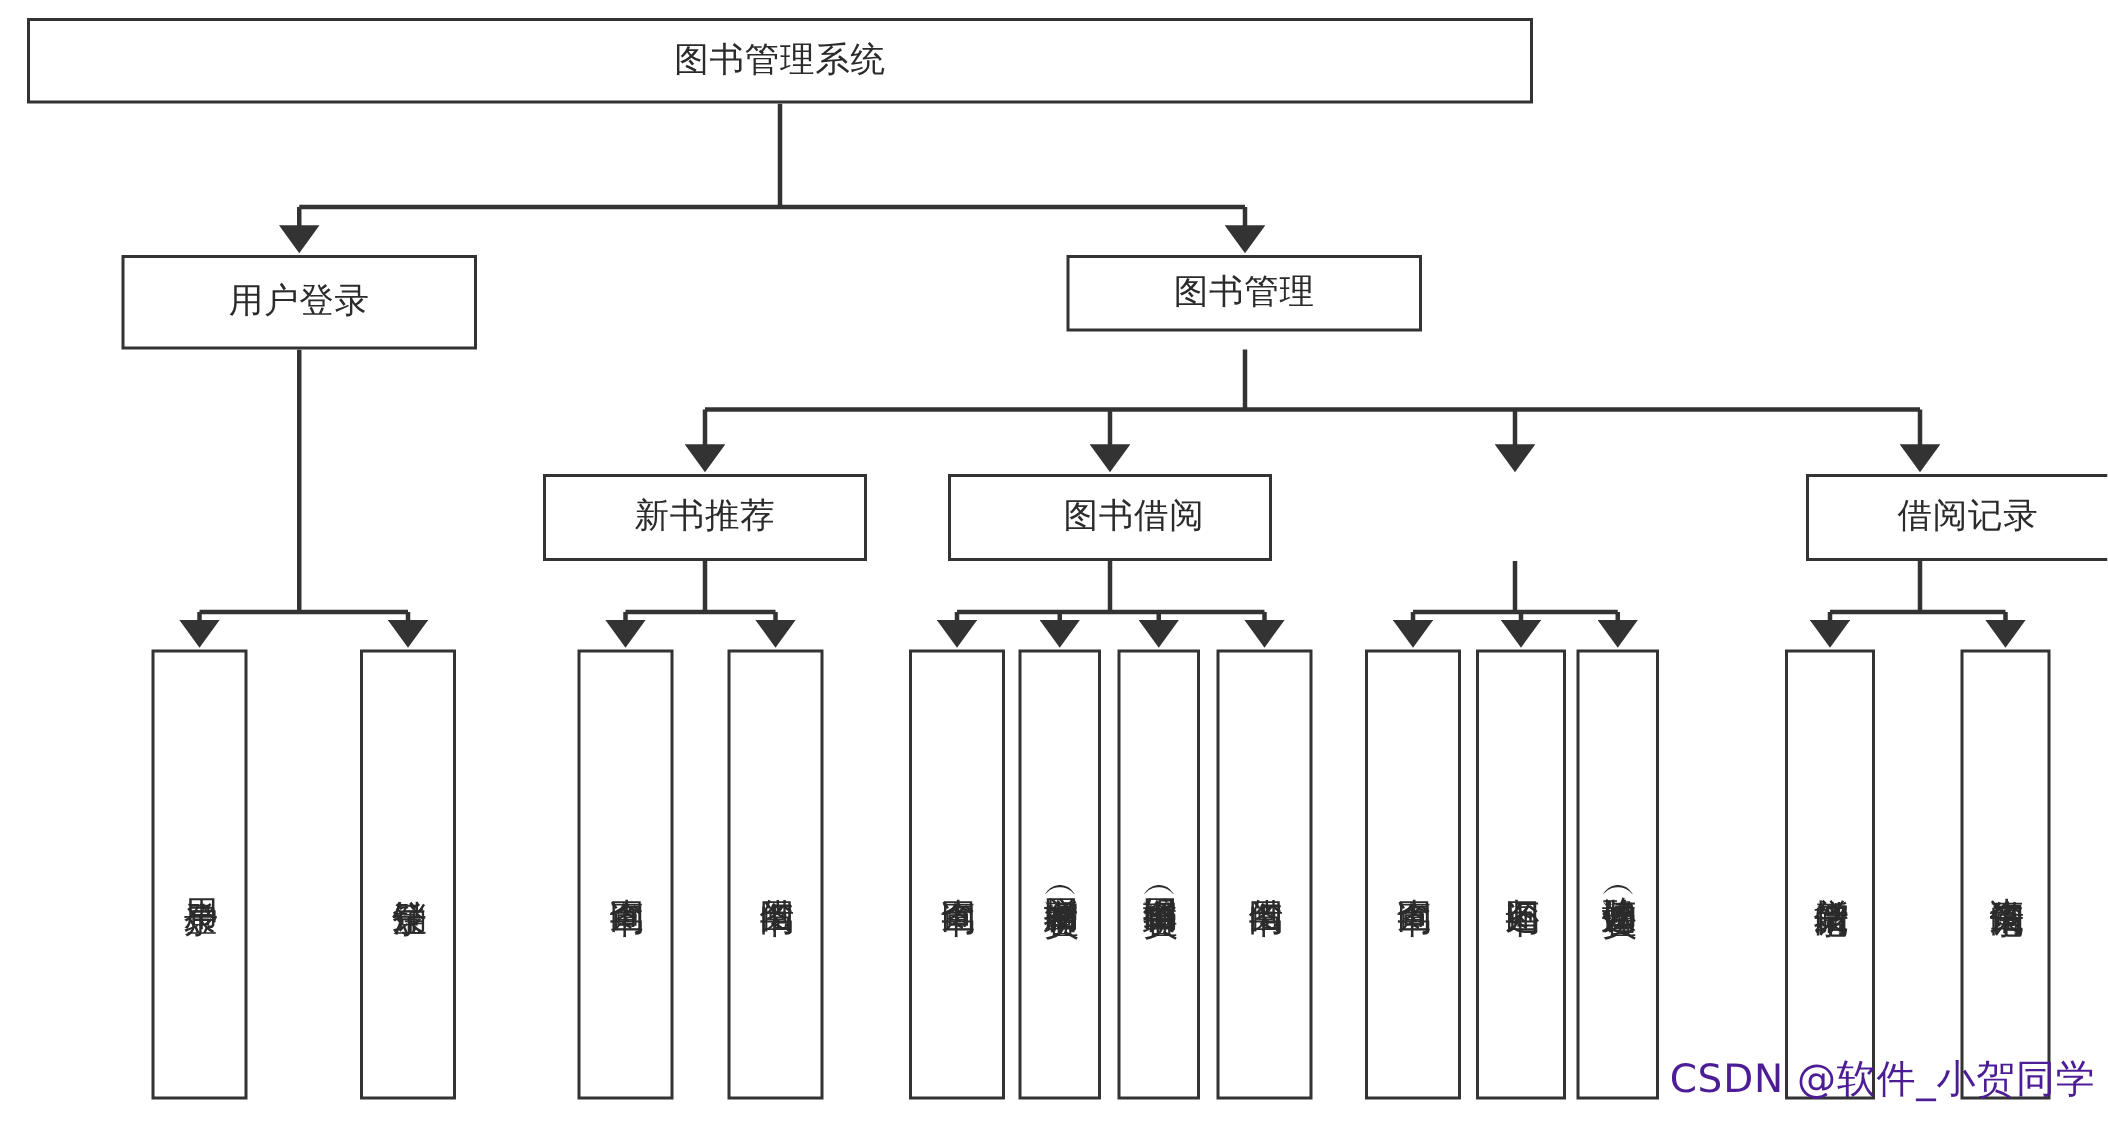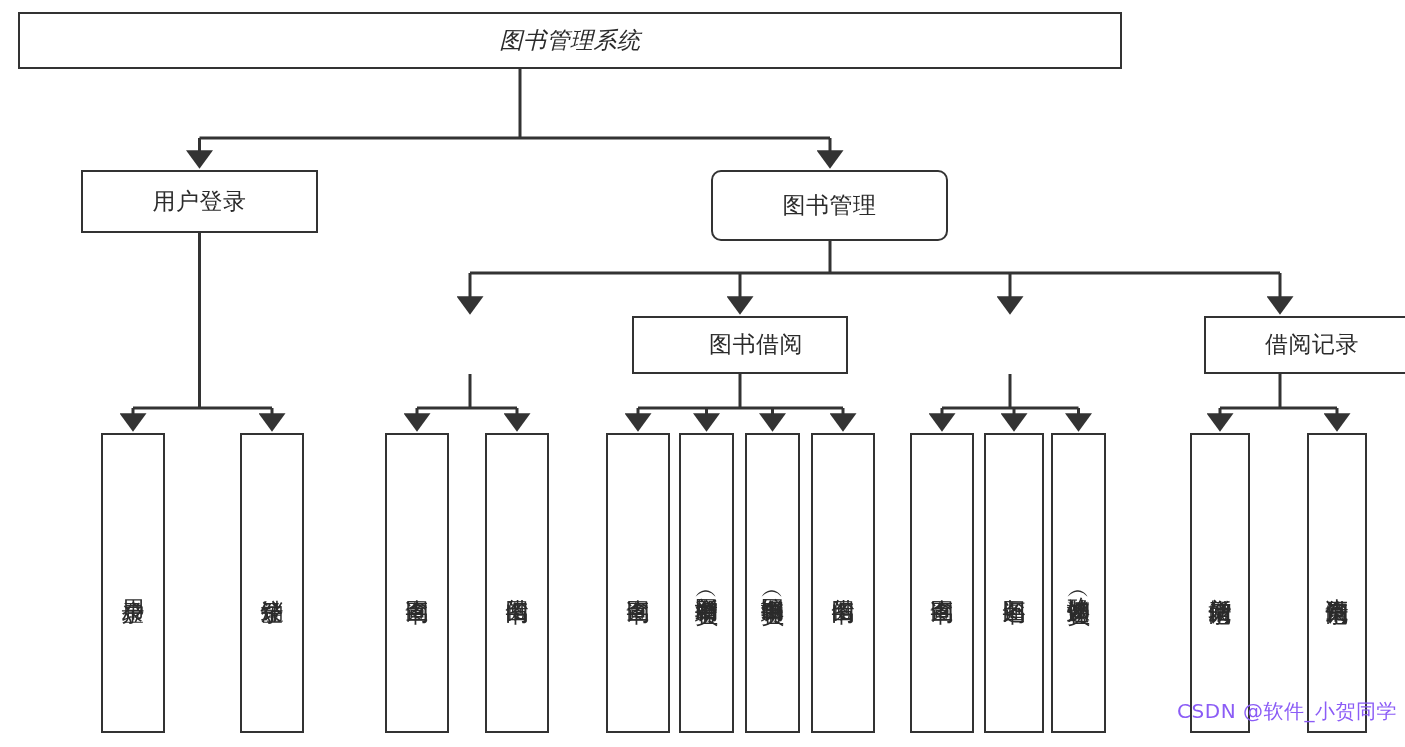--- a/index.html
+++ b/index.html
@@ -52,23 +52,23 @@
     align-items: center;
     justify-content: center;
     text-align: center;
   }
   .node-v > span {
     display: block;
   }
   #watermark {
     position: absolute;
     right: 8px;
-    bottom: 22px;
-    font-size: 20px;
-    color: #8b5cf6;
+    bottom: 10px;
+    font-size: 26px;
+    color: #4c1d95;
     white-space: nowrap;
     letter-spacing: 0.5px;
   }
 </style>
 </head>
 <body>
 
 <div id="diagram-root">
 
   <svg id="edges-layer" width="1405" height="747" viewBox="0 0 1405 747" xmlns="http://www.w3.org/2000/svg">
@@ -130,32 +130,35 @@
     </g>
 
     <g stroke="#333333" stroke-width="3" fill="none">
       <path d="M1280,374 L1280,408"></path>
       <path d="M1220,408 L1337,408"></path>
       <path d="M1220,408 L1220,421" marker-end="url(#arrowhead)"></path>
       <path d="M1337,408 L1337,421" marker-end="url(#arrowhead)"></path>
     </g>
   </svg>
 
-  <div class="node node-h" id="node-root" style="left: 18px; top: 12px; width: 1104px; height: 57px; font-style: italic;">
+  <div class="node node-h" id="node-root" style="left: 18px; top: 12px; width: 1004px; height: 57px;">
     <span>图书管理系统</span>
   </div>
 
   <div class="node node-h" id="node-user-login" style="left: 81px; top: 170px; width: 237px; height: 63px;">
     <span>用户登录</span>
   </div>
 
-  <div class="node node-h" id="node-book-manage" style="left: 711px; top: 170px; width: 237px; height: 71px; border-radius: 10px;">
+  <div class="node node-h" id="node-book-manage" style="left: 711px; top: 170px; width: 237px; height: 51px;">
     <span>图书管理</span>
   </div>
 
+  <div class="node node-h" id="node-new-book-recommend" style="left: 362px; top: 316px; width: 216px; height: 58px;">
+    <span>新书推荐</span>
+  </div>
 
   <div class="node node-h" id="node-book-borrow" style="left: 632px; top: 316px; width: 216px; height: 58px; padding-left: 32px;">
     <span>图书借阅</span>
   </div>
 
 
   <div class="node node-h" id="node-borrow-record" style="left: 1172px; top: 316px; width: 216px; height: 58px; margin-left: 32px;">
     <span>借阅记录</span>
   </div>
 

